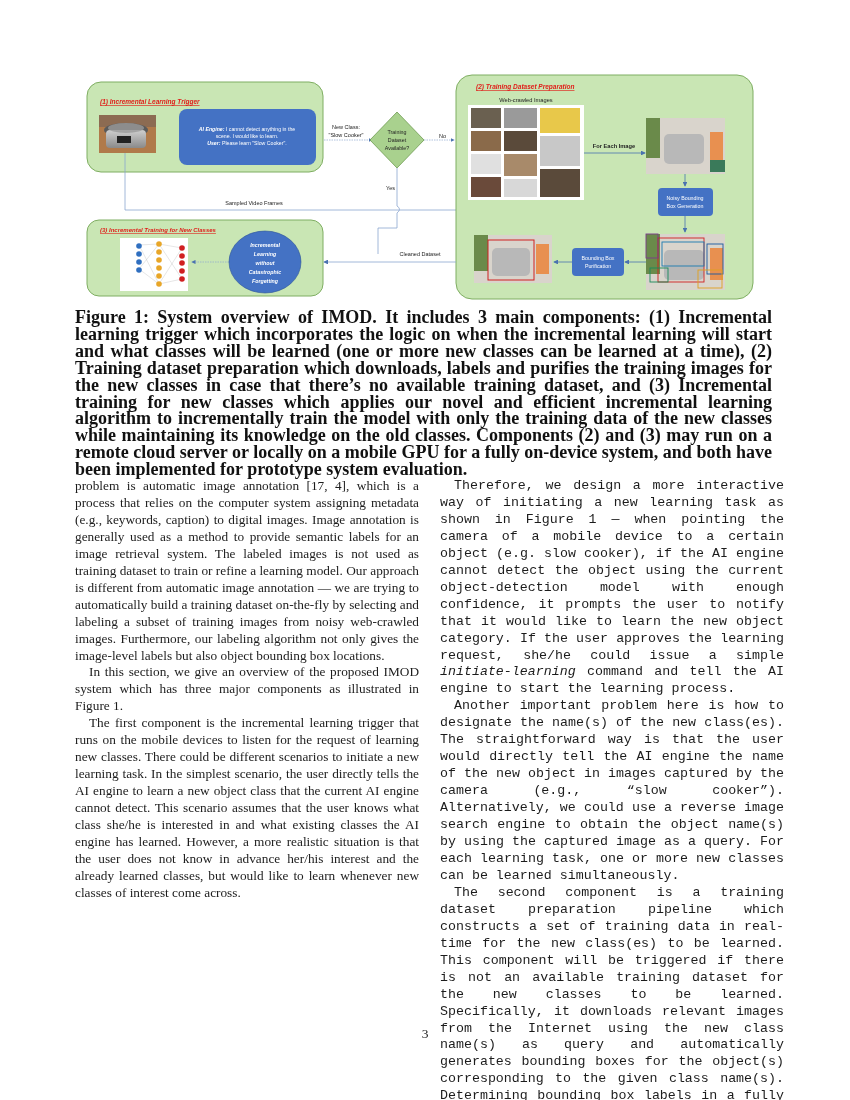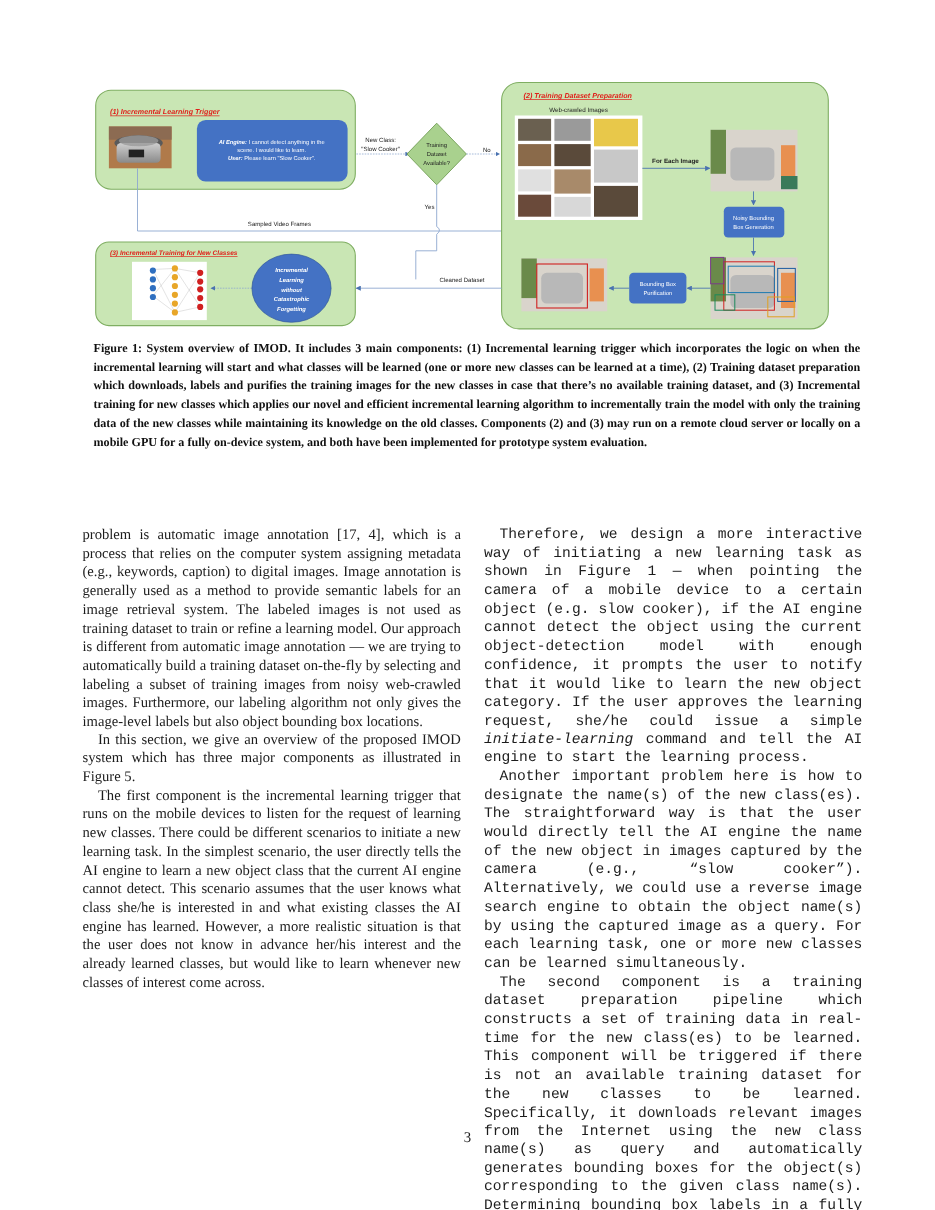--- a/index.html
+++ b/index.html
@@ -3,21 +3,21 @@
 <meta charset="utf-8">
 <style>
   html, body { margin: 0; padding: 0; background: #ffffff; }
   body { width: 850px; height: 1100px; position: relative; overflow: hidden;
          font-family: "DejaVu Serif", "Liberation Serif", serif; color: #1a1a1a; }
   .figure { position: absolute; left: 84px; top: 72px; width: 672px; height: 230px; }
   .figure svg { width: 672px; height: 230px; display: block; }
   .fig-text { font-family: "Liberation Sans", "DejaVu Sans", sans-serif; }
   .caption { position: absolute; left: 75px; top: 309px; width: 697px;
              font-family: "Liberation Serif", serif; font-weight: bold;
-             font-size: 11px; line-height: 16.9px; text-align: justify; color: #111; margin-left: 10px; }
+             font-size: 18px; line-height: 16.9px; text-align: justify; color: #111; }
   .caption p { margin: 0; }
   .col { position: absolute; top: 478px; width: 344px;
          font-family: "Liberation Serif", serif; font-size: 13.3px; line-height: 16.95px;
          text-align: justify; color: #1c1c1c; hyphens: manual; }
   .col.left { left: 75px; }
   .col.right { left: 440px; font-family: Liberation Mono, monospace; }
   .col p { margin: 0; text-indent: 0; }
   .col p.indent { text-indent: 14px; }
   .col h2 { margin: 20px 0 6px 0; font-size: 16px; font-weight: bold;
             font-family: "Liberation Serif", serif; letter-spacing: 0.1px; }
@@ -192,21 +192,21 @@
     </g>
   </svg>
 </div>
 
 <div class="caption">
   <p>Figure 1: System overview of IMOD. It includes 3 main components: (1) Incremental learning trigger which incorporates the logic on when the incremental learning will start and what classes will be learned (one or more new classes can be learned at a time), (2) Training dataset preparation which downloads, labels and purifies the training images for the new classes in case that there’s no available training dataset, and (3) Incremental training for new classes which applies our novel and efficient incremental learning algorithm to incrementally train the model with only the training data of the new classes while maintaining its knowledge on the old classes. Components (2) and (3) may run on a remote cloud server or locally on a mobile GPU for a fully on-device system, and both have been implemented for prototype system evaluation.</p>
 </div>
 
 <div class="col left">
   <p>problem is automatic image annotation [17, 4], which is a process that relies on the computer system assign­ing metadata (e.g., keywords, caption) to digital images. Image annotation is generally used as a method to pro­vide semantic labels for an image retrieval system. The labeled images is not used as training dataset to train or refine a learning model. Our approach is different from automatic image annotation — we are trying to automatically build a training dataset on-the-fly by se­lecting and labeling a subset of training images from noisy web-crawled images. Furthermore, our labeling algorithm not only gives the image-level labels but also object bounding box locations.</p>
-  <p class="indent">In this section, we give an overview of the proposed IMOD system which has three major components as illustrated in Figure 5.</p>
+  <p class="indent">In this section, we give an overview of the proposed IMOD system which has three major components as illustrated in Figure 1.</p>
   <p class="indent">The first component is the incremental learning trig­ger that runs on the mobile devices to listen for the re­quest of learning new classes. There could be different scenarios to initiate a new learning task. In the simplest scenario, the user directly tells the AI engine to learn a new object class that the current AI engine cannot de­tect. This scenario assumes that the user knows what class she/he is interested in and what existing classes the AI engine has learned. However, a more realistic sit­uation is that the user does not know in advance her/his interest and the already learned classes, but would like to learn whenever new classes of interest come across.</p>
 </div>
 
 <div class="col right">
   <p class="indent"><span>Therefore, we design a more interactive way of ini­tiating a new learning task as shown in Figure 1 — when pointing the camera of a mobile device to a cer­tain object (e.g.  slow cooker), if the AI engine can­not detect the object using the current object-detection model with enough confidence, it prompts the user to notify that it would like to learn the new object cate­gory. If the user approves the learning request, she/he could issue a simple </span><em>initiate-learning</em><span> command and tell the AI engine to start the learning process.</span></p>
   <p class="indent">Another important problem here is how to designate the name(s) of the new class(es). The straightforward way is that the user would directly tell the AI engine the name of the new object in images captured by the camera (e.g., “slow cooker”). Alternatively, we could use a reverse image search engine to obtain the ob­ject name(s) by using the captured image as a query. For each learning task, one or more new classes can be learned simultaneously.</p>
   <p class="indent">The second component is a training dataset prepa­ration pipeline which constructs a set of training data in real-time for the new class(es) to be learned. This component will be triggered if there is not an avail­able training dataset for the new classes to be learned. Specifically, it downloads relevant images from the In­ternet using the new class name(s) as query and au­tomatically generates bounding boxes for the object(s) corresponding to the given class name(s). Determining bounding box labels in a fully automatic manner is a highly challenging task. Our solution is to first generate a number of noisy bounding boxes, which can be done</p>
 </div>
 
 <div class="page-number">3</div>

